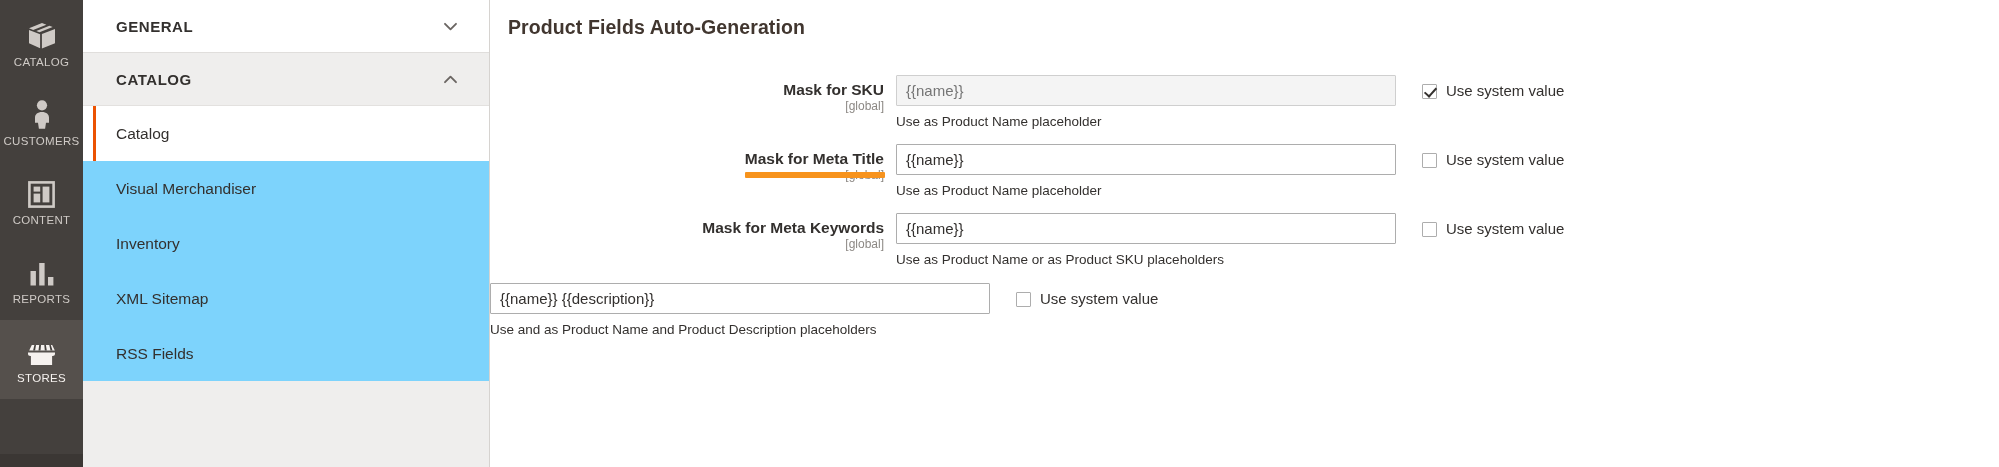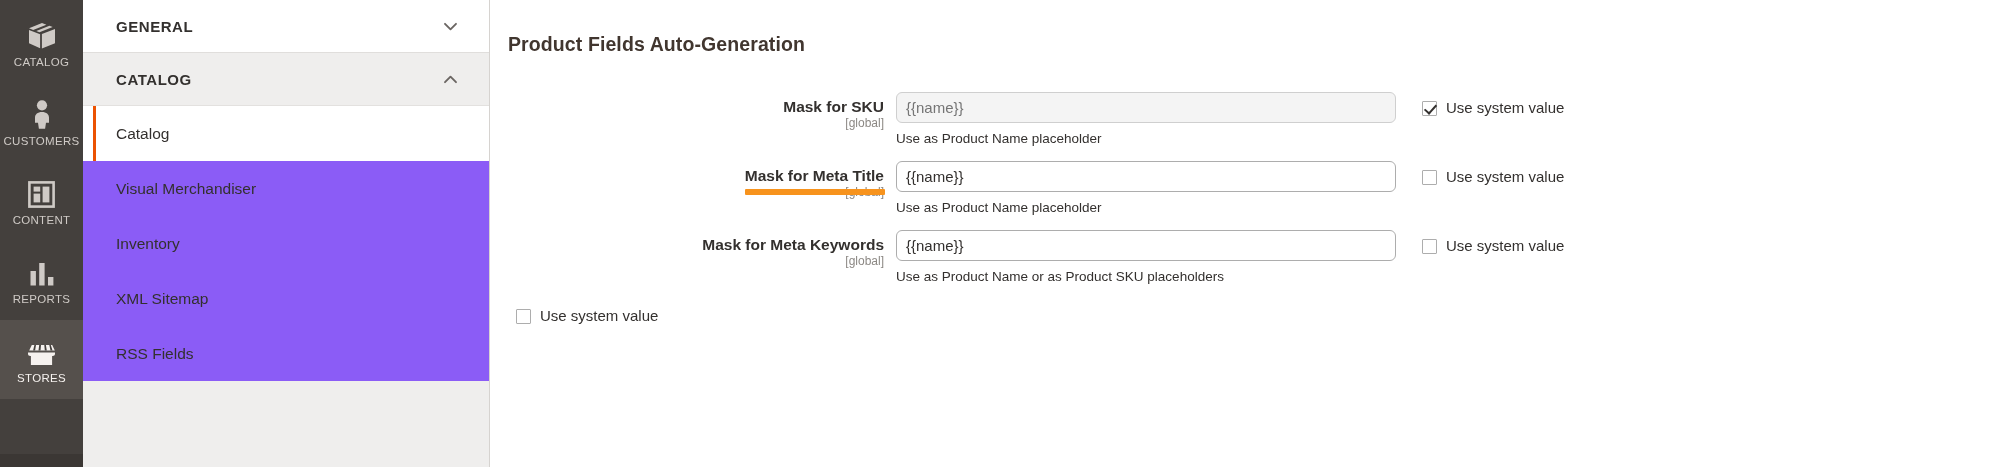--- a/index.html
+++ b/index.html
@@ -67,39 +67,38 @@
   .chev svg { display:block; }
 
   .sub-item {
     height: 55px;
     display: flex; align-items: center;
     padding-left: 33px;
     font-size: 15.5px;
     color: #33302e;
     cursor: pointer;
     position: relative;
-    background: #8b5cf6;
+    background: #7dd3fc;
   }
   .sub-item.current {
     background: #ffffff;
     font-weight: 400;
   }
   .sub-item.current::before {
     content: "";
     position: absolute; left: 10px; top: 0; bottom: 0;
     width: 3px; background: #eb5202;
   }
 
   
   .main {
     flex: 1 1 auto; height: 385px;
     background: #ffffff;
     position: relative;
     overflow: hidden;
-    margin-top: 17px;
   }
   .page-title {
     font-size: 19.5px;
     font-weight: bold;
     color: #41362f;
     letter-spacing: .1px;
     padding: 16px 0 0 18px;
   }
   .form {
     padding-top: 36px;
@@ -145,21 +144,21 @@
   .input-col { width: 500px; min-width: 500px; }
   .text-input {
     width: 500px;
     height: 31px;
     border: 1px solid #adadad;
     background: #ffffff;
     font-family: "Liberation Sans", sans-serif;
     font-size: 15px;
     color: #33302e;
     padding: 0 9px;
-    border-radius: 6px;
+    border-radius: 1px;
     outline: none;
   }
   .text-input:disabled,
   .text-input.disabled {
     background: #f4f4f4;
     color: #a6a6a6;
     border-color: #cfcfcf;
   }
   .hint {
     font-size: 13.5px;
@@ -316,20 +315,21 @@
         </div>
         <div class="form-row">
           <div class="label-col"><span class="field-label">Mask for Meta Keywords</span><span class="scope">[global]</span></div>
           <div class="input-col"><input type="text" class="text-input" value="{{name}}" style=""><div class="hint">Use as Product Name or as Product SKU placeholders</div></div>
           <label class="sysval">
             <span class="cb"></span>
             <span class="sysval-label">Use system value</span>
           </label>
         </div>
         <div class="form-row">
+          <div class="input-col"><input type="text" class="text-input" value="{{name}} {{description}}" style=""><div class="hint">Use and as Product Name and Product Description placeholders</div></div>
           <label class="sysval">
             <span class="cb"></span>
             <span class="sysval-label">Use system value</span>
           </label>
         </div>
       </div>
   </section>
 
 </div>
 

